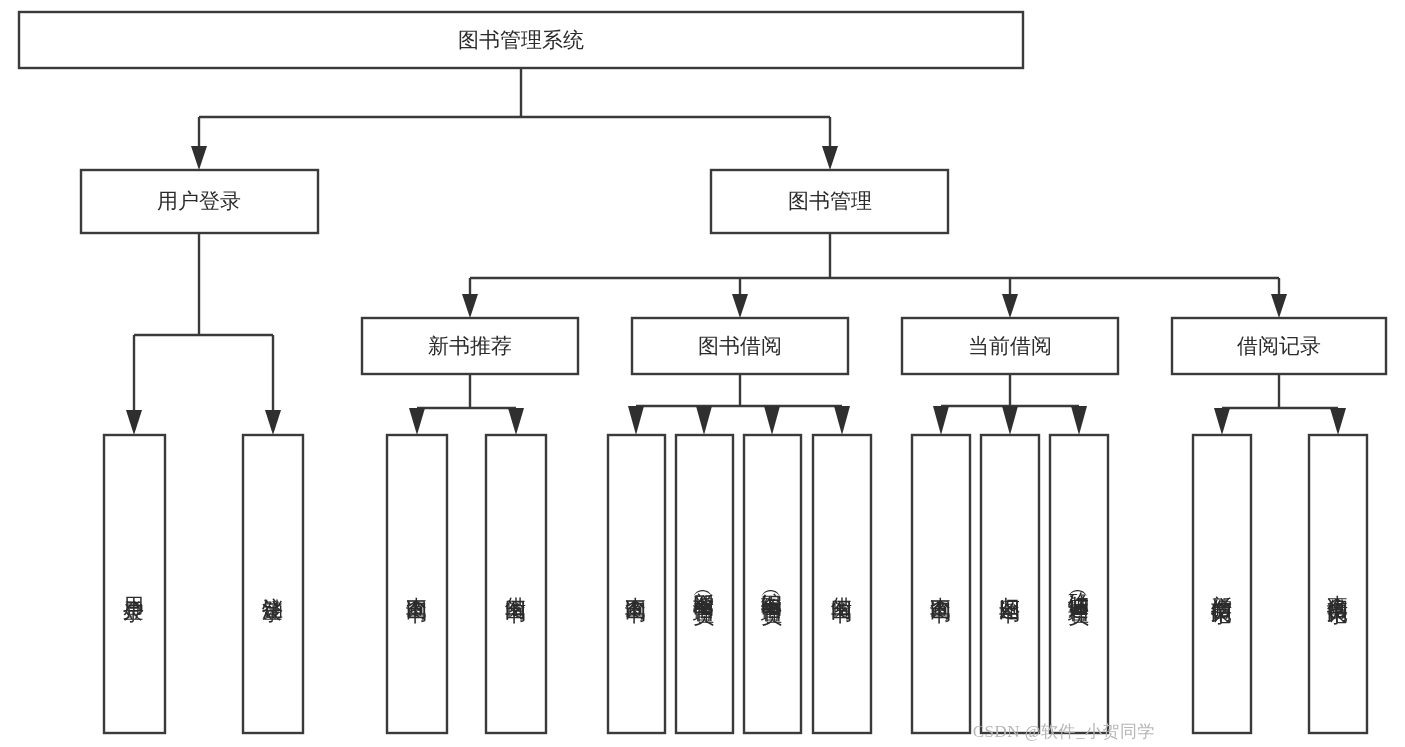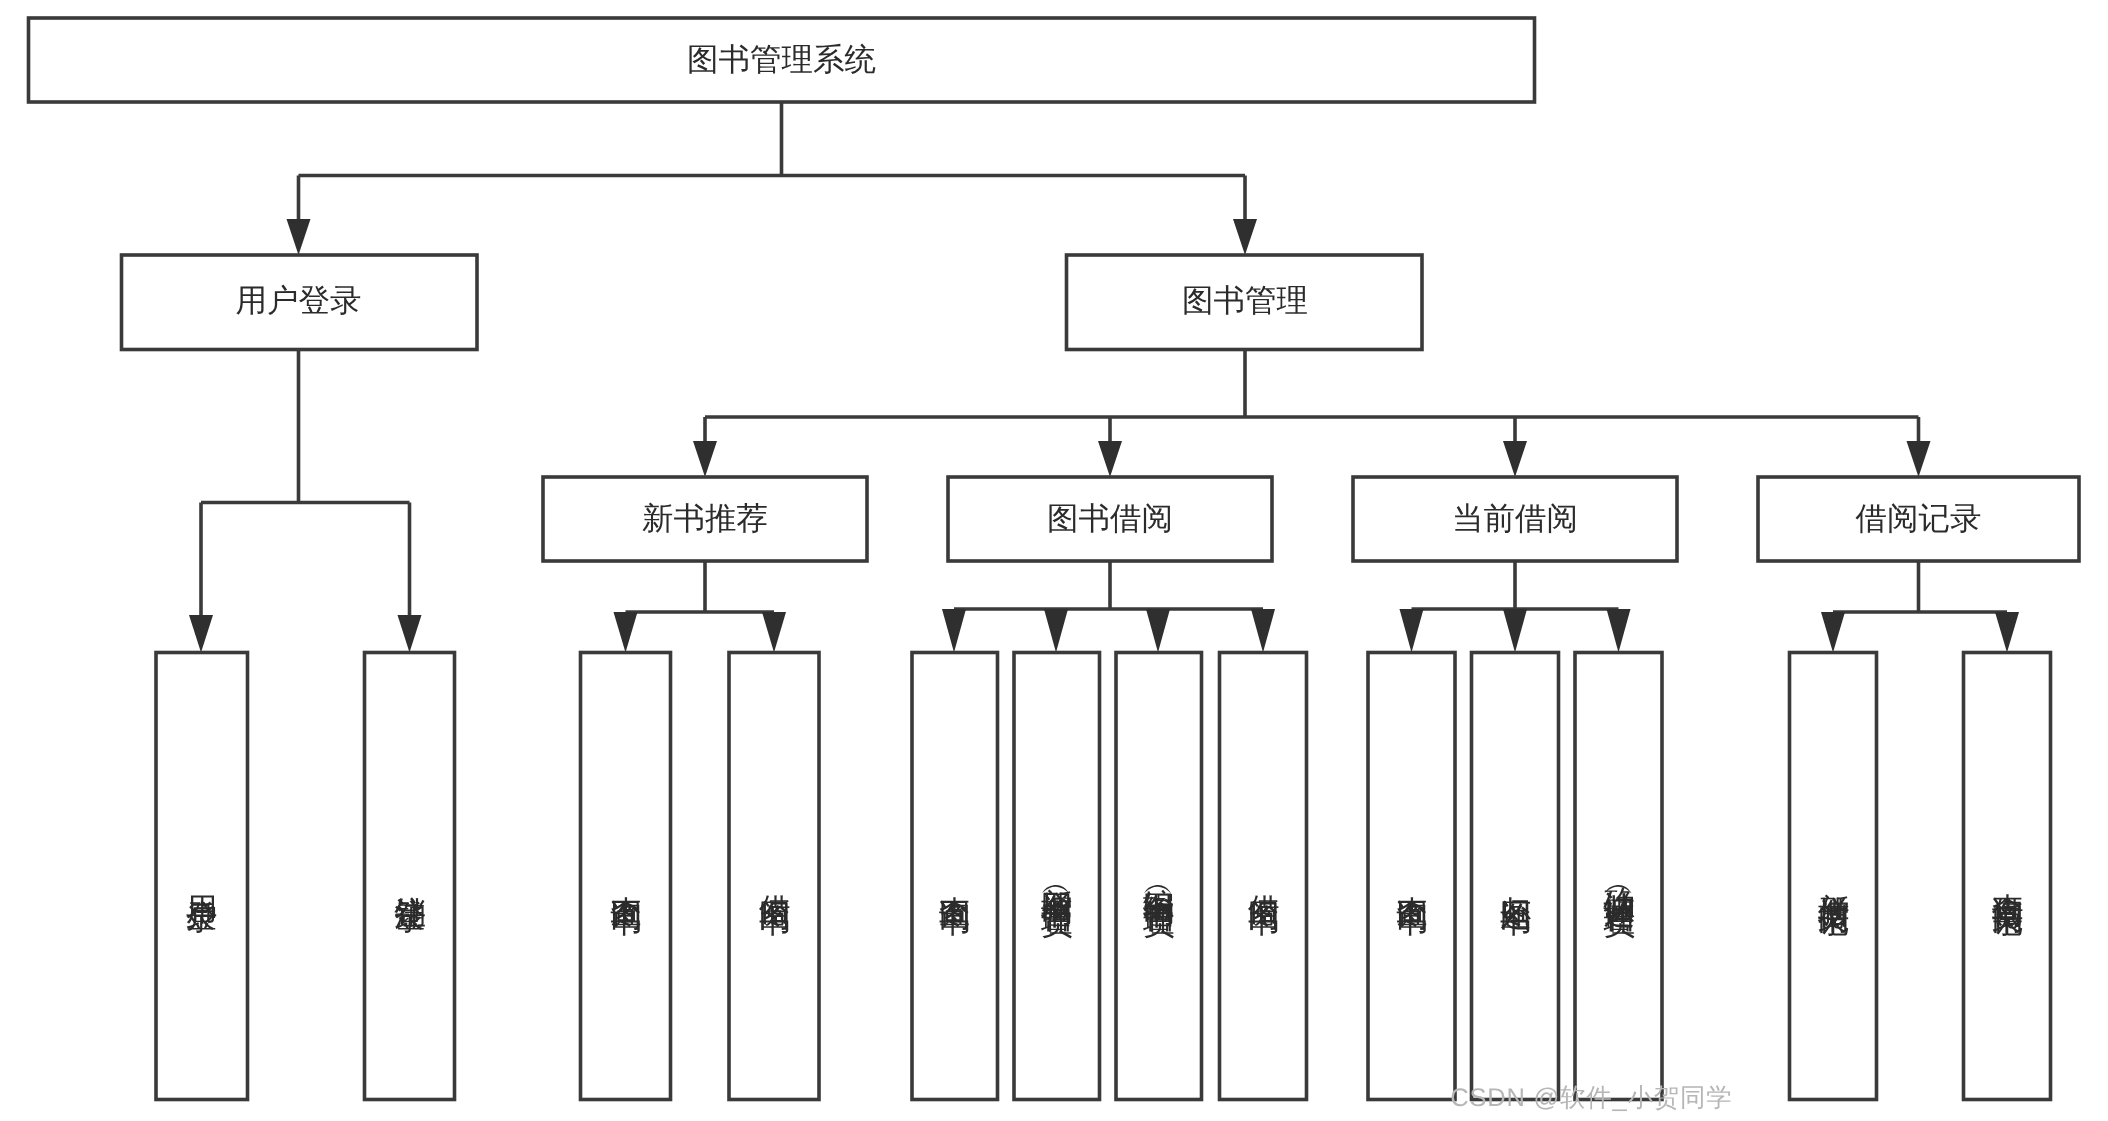--- a/index.html
+++ b/index.html
@@ -56,21 +56,21 @@
     writing-mode: vertical-rl;
     text-orientation: upright;
     letter-spacing: 2px;
     dominant-baseline: central;
     text-anchor: middle;
   }
   .watermark {
     position: absolute;
     right: 8px;
     bottom: 4px;
-    font-family: Liberation Sans, sans-serif;
+    font-family: Liberation Serif, serif;
     font-size: 17px;
     color: #b6b6b6;
     letter-spacing: 0.5px;
     white-space: nowrap;
     user-select: none;
   }
 </style>
 </head>
 <body>
 

